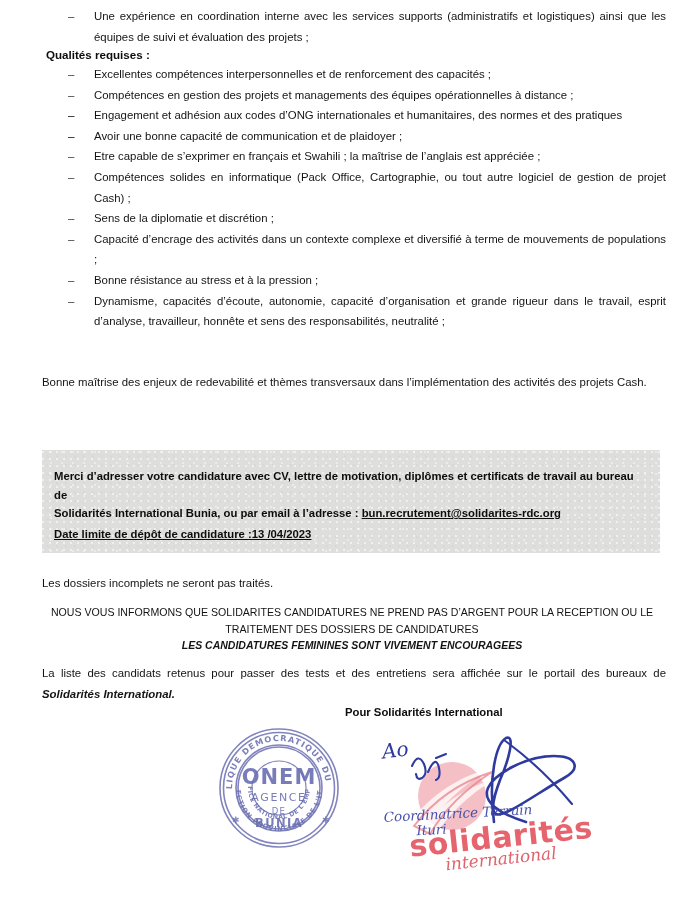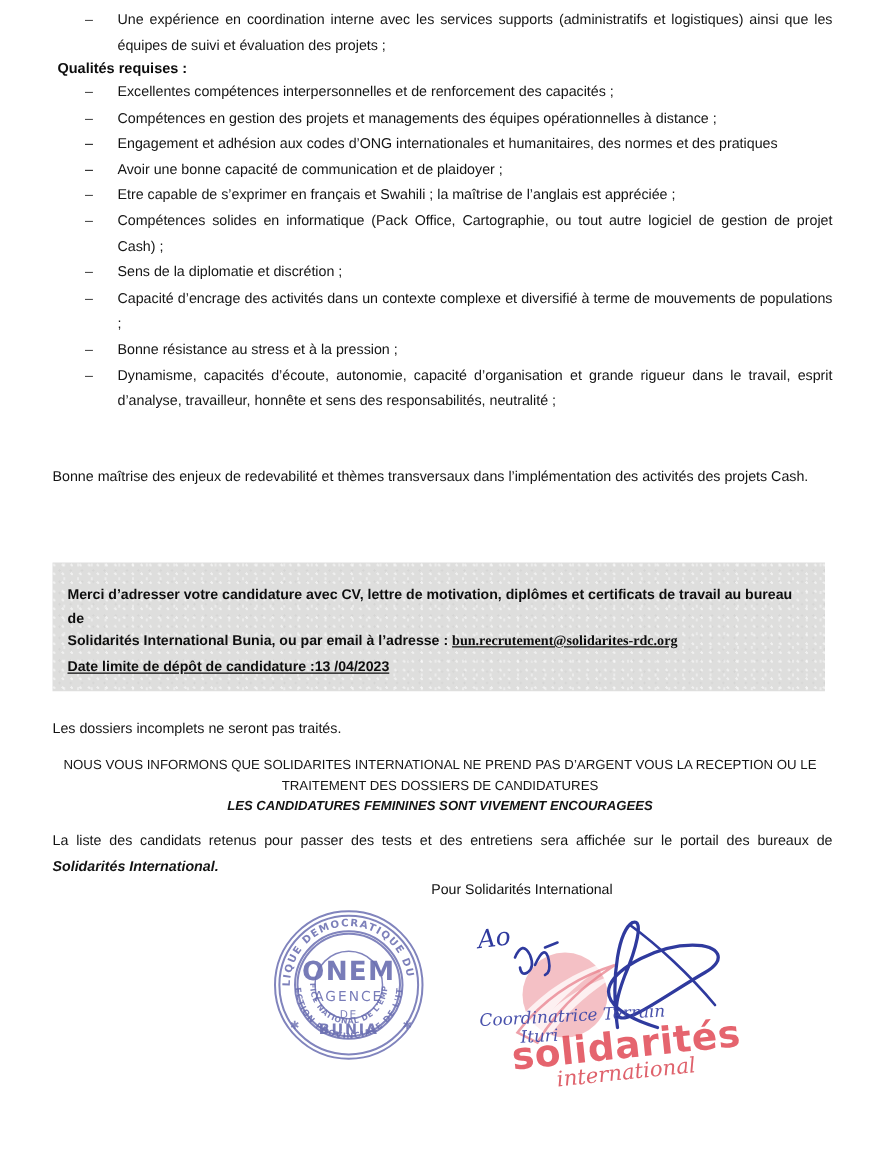--- a/index.html
+++ b/index.html
@@ -87,21 +87,20 @@
     left: 12px;
     top: 78px;
     font-size: 11.3px;
     font-weight: bold;
     color: #0d0d0d;
     text-decoration: underline;
   }
   .email-link {
     text-decoration: underline;
     color: #0d0d0d;
-    font-family: Liberation Serif, serif;
   }
 
   
   .notice {
     position: absolute;
     left: 42px;
     width: 620px;
     text-align: center;
     font-size: 10.6px;
     line-height: 17.5px;
@@ -114,21 +113,21 @@
     text-align: center;
     font-size: 10.5px;
     font-weight: bold;
     font-style: italic;
     color: #141414;
   }
 
   .sig-label {
     position: absolute;
     font-size: 11.3px;
-    font-weight: normal;
+    font-weight: bold;
     color: #0d0d0d;
   }
 
   .italic-bold { font-style: italic; font-weight: bold; }
 
   
   .stamp-onem {
     position: absolute;
     left: 218px;
     top: 727px;
@@ -235,21 +234,21 @@
   <div class="grey-box">
     <div class="gb-text">
       <span>Merci d’adresser votre candidature avec CV, lettre de motivation, diplômes et certificats de travail au bureau de</span><br>
       <span>Solidarités International Bunia, ou par email à l’adresse : </span><a class="email-link" href="#">bun.recrutement@solidarites-rdc.org</a><br>
     </div>
     <div class="gb-date">Date limite de dépôt de candidature :13 /04/2023</div>
   </div>
 
   <div class="body-text" style="left:42px; top:573px; width:400px; text-align:left;">Les dossiers incomplets ne seront pas traités.</div>
 
-  <div class="notice" style="top:604px;">NOUS VOUS INFORMONS QUE SOLIDARITES INTERNATIONAL NE PREND PAS D’ARGENT VOUS LA RECEPTION OU LE</div>
+  <div class="notice" style="top:604px;">NOUS VOUS INFORMONS QUE SOLIDARITES CANDIDATURES NE PREND PAS D’ARGENT POUR LA RECEPTION OU LE</div>
   <div class="notice" style="top:621px;">TRAITEMENT DES DOSSIERS DE CANDIDATURES</div>
   <div class="notice-italic" style="top:639px;">LES CANDIDATURES FEMININES SONT VIVEMENT ENCOURAGEES</div>
 
   <div class="body-text" style="left:42px; top:663px; width:624px;">
     <span>La liste des candidats retenus pour passer des tests et des entretiens sera affichée sur le portail des bureaux de </span><span class="italic-bold">Solidarités International.</span>
   </div>
 
   <div class="sig-label" style="left:345px; top:706px;">Pour Solidarités International</div>
 
   <div class="stamp-onem">

